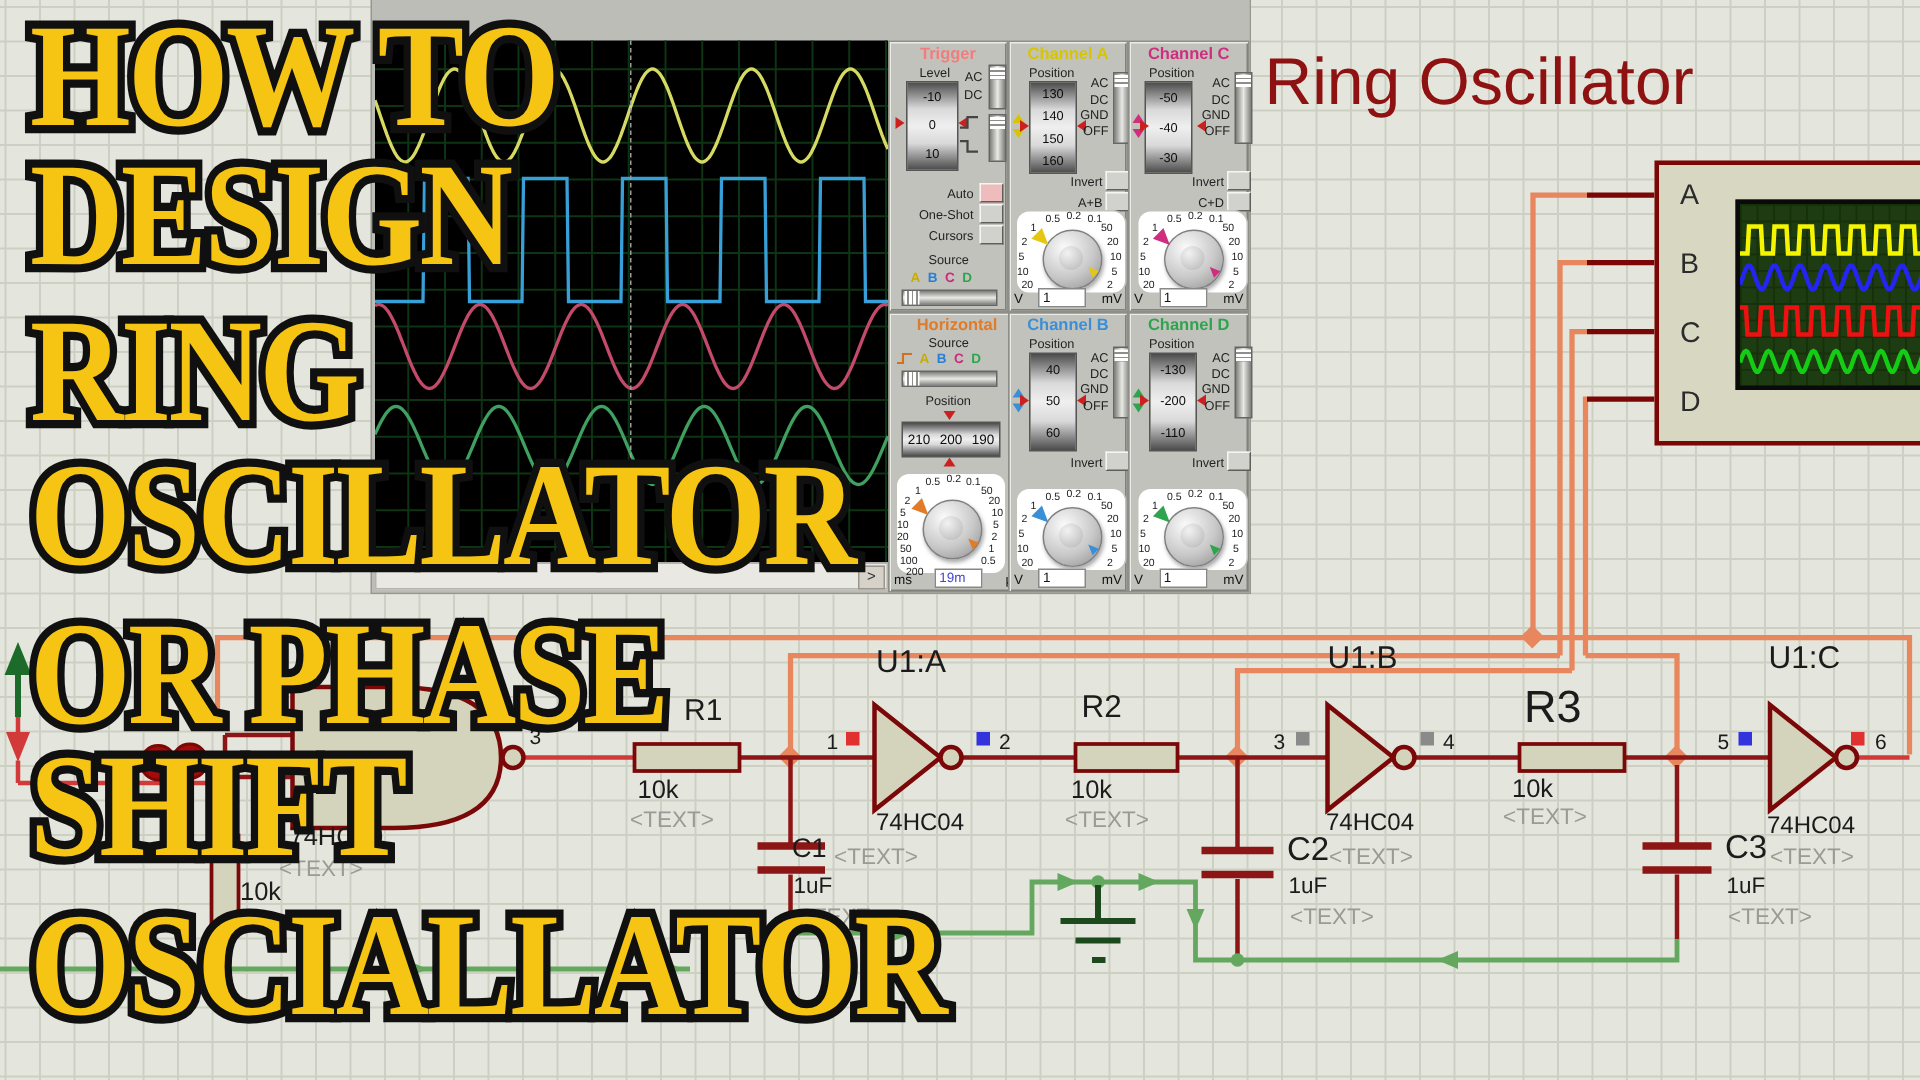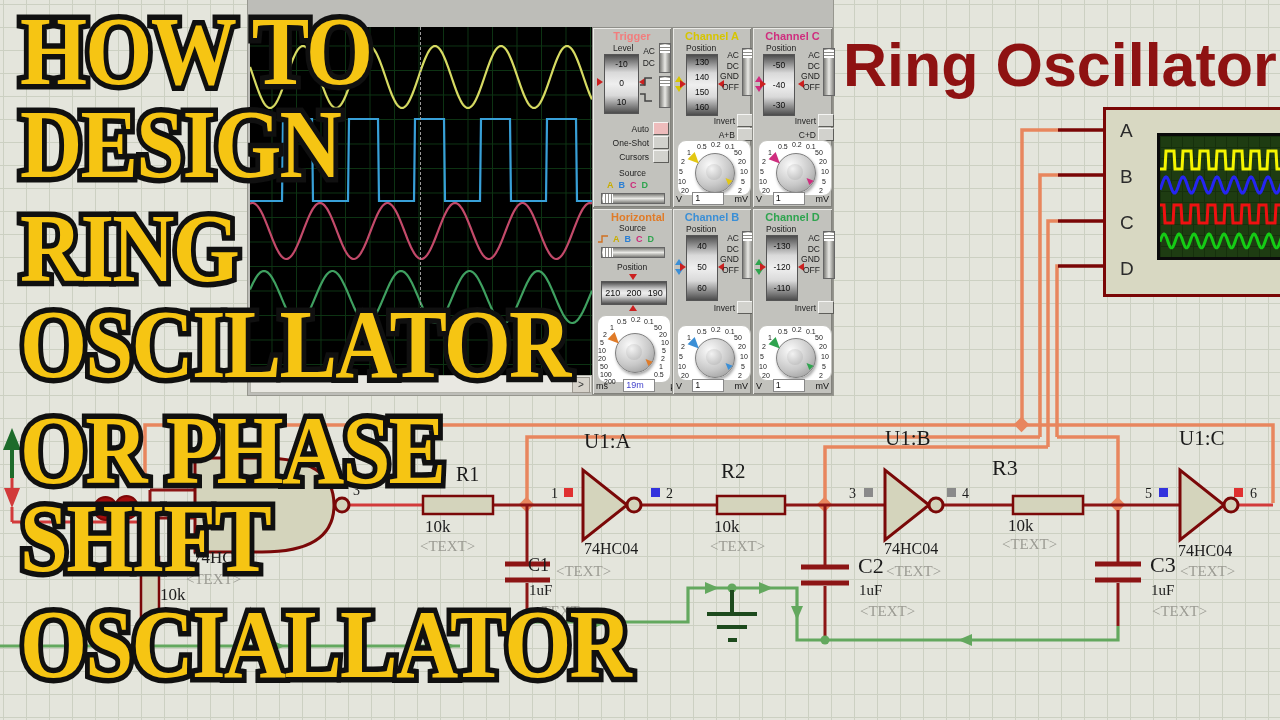--- a/index.html
+++ b/index.html
@@ -9,28 +9,28 @@
     background-color:#e4e5dc;
     background-image:
       linear-gradient(#ccd0c2 1px, transparent 1px),
       linear-gradient(90deg,#ccd0c2 1px, transparent 1px);
     background-size:23px 23px;
     background-position:3px 4px;
   }
   
   #wires{position:absolute;left:0;top:0;z-index:1;}
   
-  .clabel{position:absolute;z-index:2;color:#1b1b1b;white-space:nowrap;line-height:1;font-family:Liberation Serif, serif;}
+  .clabel{position:absolute;z-index:2;color:#1b1b1b;white-space:nowrap;line-height:1;}
   .gray{color:#9b9b93;}
   
   .redtoggle{position:absolute;z-index:2;width:21px;height:21px;border-radius:50%;
     background:#a30c0c;border:2px solid #7d0707;color:#fff;font-size:11px;
     display:flex;align-items:center;justify-content:center;}
   
-  #ring-title{position:absolute;left:843px;top:30px;z-index:2;font-size:61px;font-weight:bold;
+  #ring-title{position:absolute;left:843px;top:30px;z-index:2;font-size:44px;font-weight:normal;
     color:#8e1212;letter-spacing:0px;}
   
   #osc-comp{position:absolute;left:1103px;top:107px;width:192px;height:190px;z-index:2;
     background:#d8d8c2;border:3px solid #7a0606;box-sizing:border-box;}
   #osc-comp .pin{position:absolute;left:14px;font-size:19px;color:#2b2b2b;}
   #miniscreen{position:absolute;left:51px;top:23px;width:138px;height:121px;
     background-color:#1e3c12;border:3px solid #0a0a0a;
     background-image:
       linear-gradient(#16300c 1px, transparent 1px),
       linear-gradient(90deg,#16300c 1px, transparent 1px);
@@ -276,21 +276,21 @@
   <div class="clabel gray" style="left:710px;top:539px;font-size:15px">&lt;TEXT&gt;</div>
   <div class="clabel" style="left:885px;top:428px;font-size:21px">U1:B</div>
   <div class="clabel" style="left:884px;top:541px;font-size:16px">74HC04</div>
   <div class="clabel" style="left:849px;top:487px;font-size:14px">3</div>
   <div class="clabel" style="left:962px;top:487px;font-size:14px">4</div>
   <div class="clabel gray" style="left:886px;top:564px;font-size:15px">&lt;TEXT&gt;</div>
   <div class="clabel" style="left:858px;top:555px;font-size:22px">C2</div>
   <div class="clabel" style="left:859px;top:583px;font-size:15px">1uF</div>
   <div class="clabel gray" style="left:860px;top:604px;font-size:15px">&lt;TEXT&gt;</div>
 
-  <div class="clabel" style="left:992px;top:457px;font-size:22px">R3</div>
+  <div class="clabel" style="left:1016px;top:457px;font-size:30px">R3</div>
   <div class="clabel" style="left:1008px;top:517px;font-size:17px">10k</div>
   <div class="clabel gray" style="left:1002px;top:537px;font-size:15px">&lt;TEXT&gt;</div>
   <div class="clabel" style="left:1179px;top:428px;font-size:21px">U1:C</div>
   <div class="clabel" style="left:1178px;top:543px;font-size:16px">74HC04</div>
   <div class="clabel" style="left:1145px;top:487px;font-size:14px">5</div>
   <div class="clabel" style="left:1250px;top:487px;font-size:14px">6</div>
   <div class="clabel gray" style="left:1180px;top:564px;font-size:15px">&lt;TEXT&gt;</div>
   <div class="clabel" style="left:1150px;top:554px;font-size:22px">C3</div>
   <div class="clabel" style="left:1151px;top:583px;font-size:15px">1uF</div>
   <div class="clabel gray" style="left:1152px;top:604px;font-size:15px">&lt;TEXT&gt;</div>
@@ -565,21 +565,21 @@
     </div>
   </div>
 
   <div class="panel" style="left:504px;top:208px;width:81px;height:187px">
     <div class="phead" style="color:#2fa44f">Channel D</div>
     <div class="lab" style="left:13px;top:16px">Position</div>
     <div class="tri u" style="left:2px;top:50px;border-bottom-color:#2fa44f"></div>
     <div class="tri d" style="left:2px;top:60px;border-top-color:#2fa44f"></div>
     <div class="vscale" style="left:13px;top:26px;width:30px;height:64px">
       <span style="line-height:21px">-130</span>
-      <span style="line-height:21px">-120</span>
+      <span style="line-height:21px">-200</span>
       <span style="line-height:21px">-110</span>
     </div>
     <div class="tri r" style="left:7px;top:54px"></div>
     <div class="tri l" style="left:45px;top:54px"></div>
     <div class="coup" style="left:45px;top:24px;width:22px">
       <div>AC</div>
       <div>DC</div>
       <div>GND</div>
       <div>OFF</div>
     </div>

